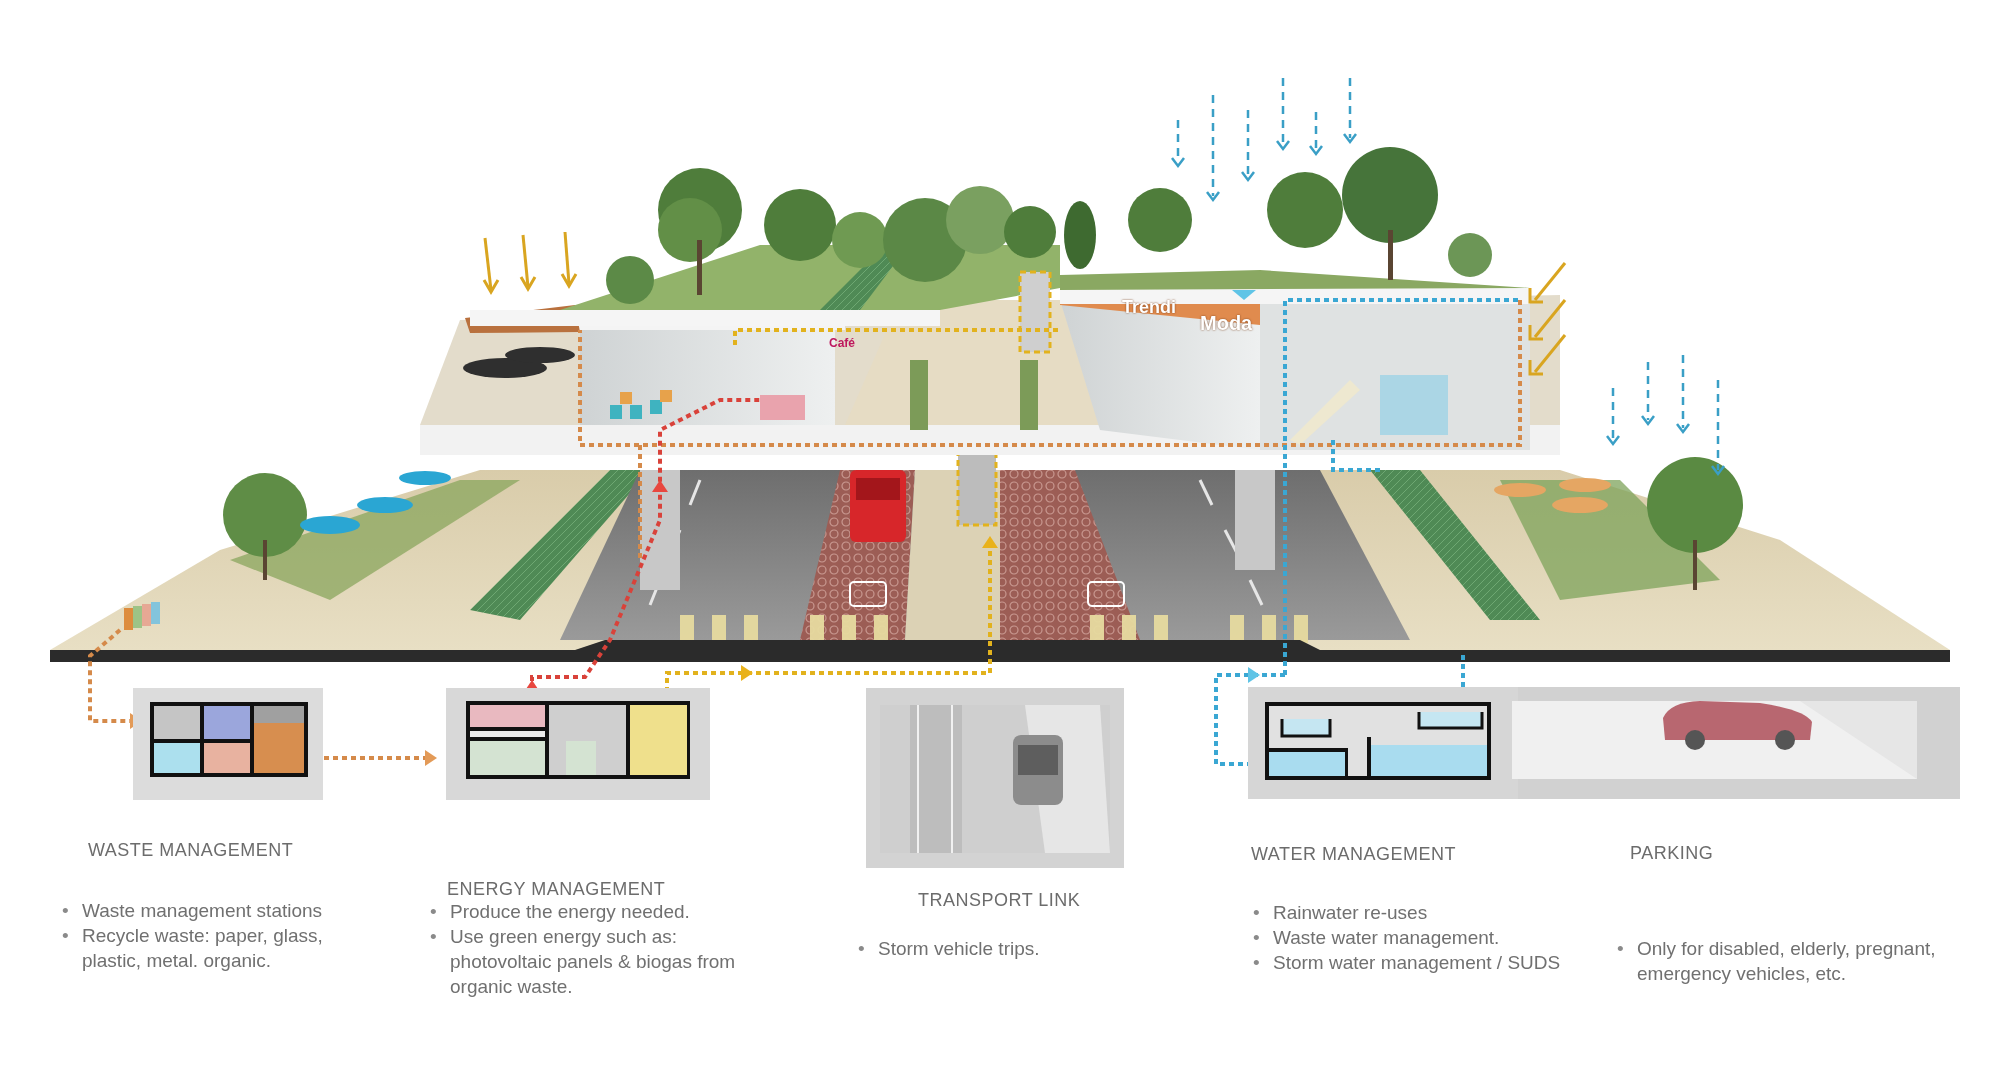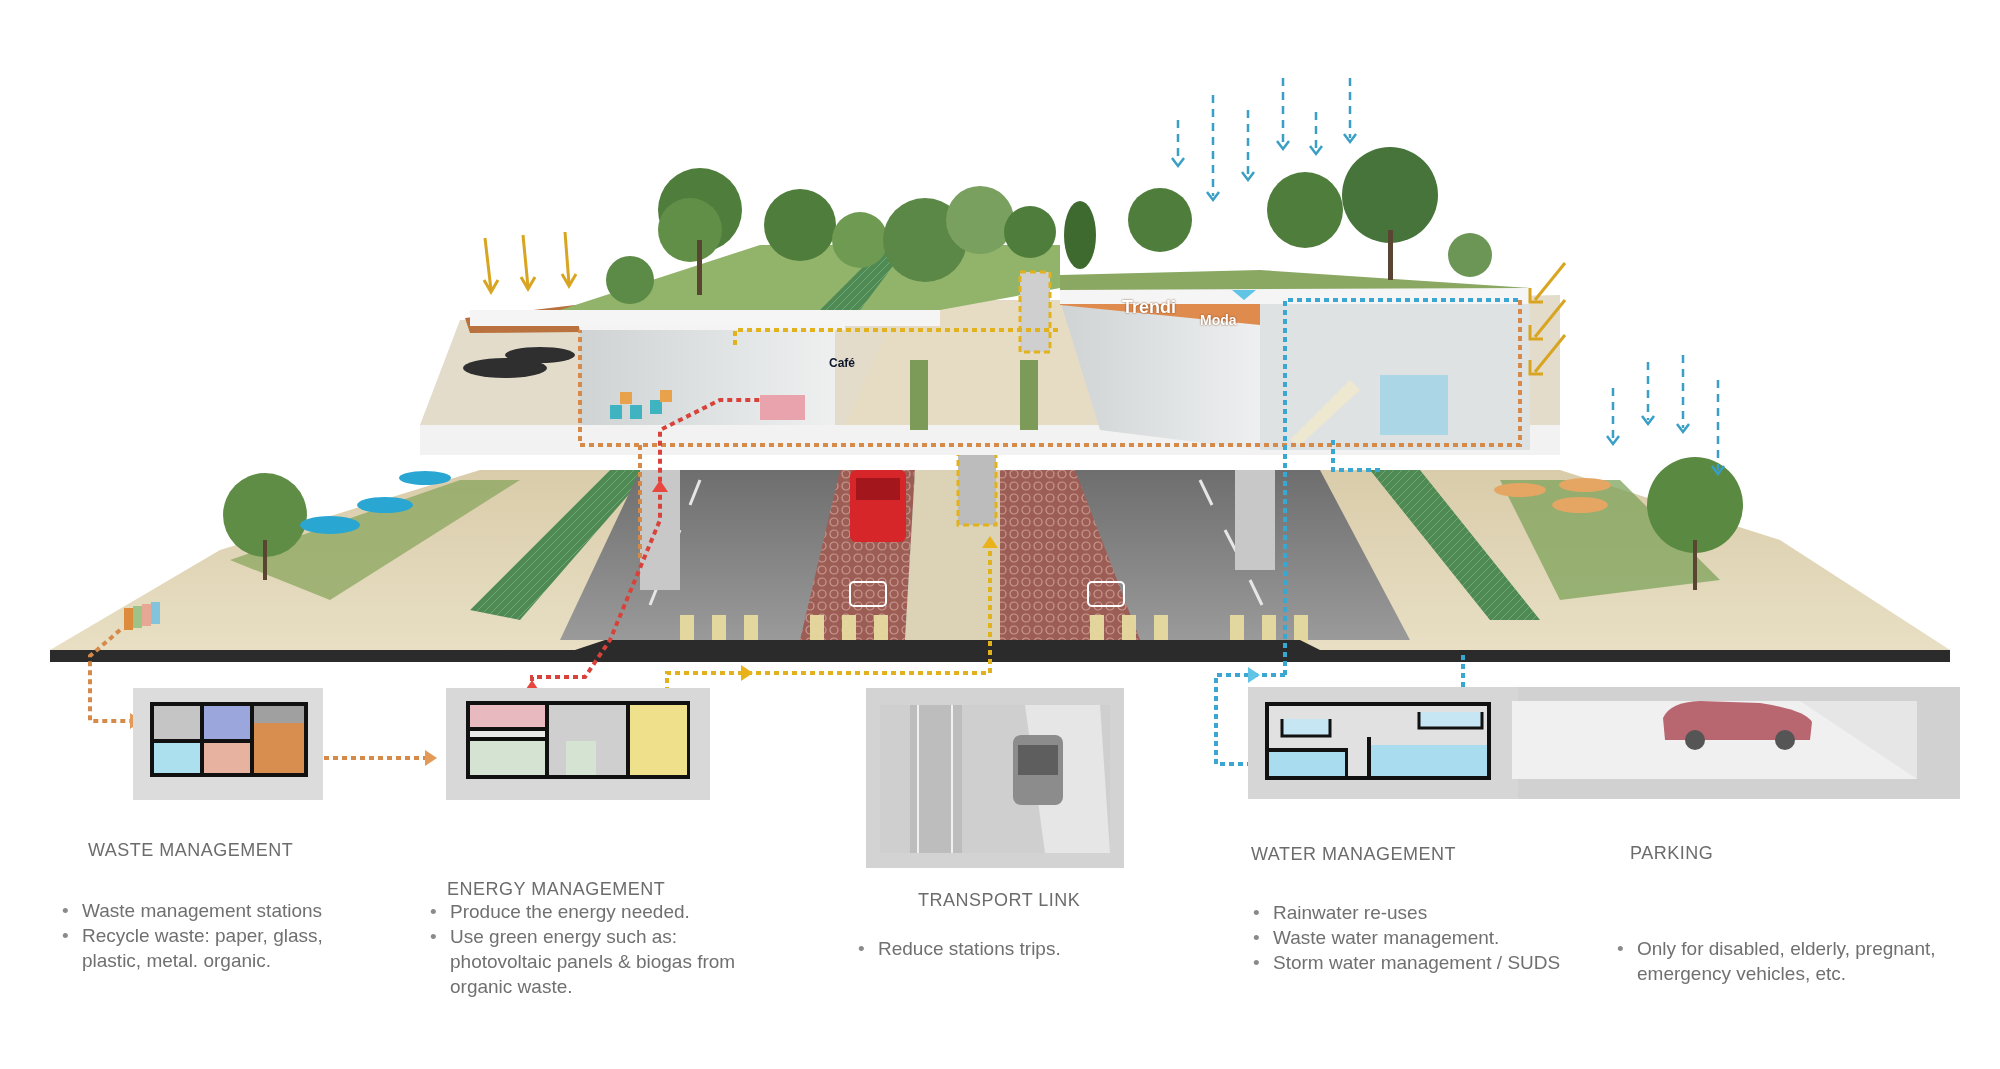--- a/index.html
+++ b/index.html
@@ -2,21 +2,21 @@
 <html><head>
 <meta charset="utf-8">
 <style>
   html,body{margin:0;padding:0;background:#ffffff;}
   body{width:2000px;height:1069px;position:relative;overflow:hidden;font-family:"Liberation Sans",sans-serif;color:#6b6b6b;}
   svg.scene{position:absolute;left:0;top:0;}
   .panel-title{position:absolute;font-size:18px;letter-spacing:0.5px;color:#6c6c6c;white-space:nowrap;font-family:"Liberation Sans",sans-serif;}
   .bullets{position:absolute;margin:0;padding:0;list-style:none;font-size:19px;line-height:25px;color:#707070;}
   .bullets li{position:relative;padding-left:20px;}
   .bullets li::before{content:"•";position:absolute;left:0;top:0;color:#8a8a8a;}
-  .sign{position:absolute;font-size:14px;color:#fff;font-weight:bold;text-shadow:0 0 2px #7a3f1a;}
+  .sign{position:absolute;font-size:20px;color:#fff;font-weight:bold;text-shadow:0 0 2px #7a3f1a;}
 </style>
 </head>
 <body>
 
 <svg class="scene" width="2000" height="1069" viewBox="0 0 2000 1069">
   <defs>
     <linearGradient id="paving" x1="0" y1="0" x2="0" y2="1">
       <stop offset="0" stop-color="#d9ccaa"></stop>
         <stop offset="1" stop-color="#e8dfc4"></stop>
     </linearGradient>
@@ -305,42 +305,42 @@
     <rect x="1512" y="701" width="405" height="78" fill="#f0f0f0"></rect>
     <polygon points="1800,701 1917,701 1917,779" fill="#e6e6e6"></polygon>
     <path d="M1663,718 Q1670,702 1700,701 L1760,703 Q1805,710 1812,722 L1810,740 L1665,740 Z" fill="#b86770"></path>
     <circle cx="1695" cy="740" r="10" fill="#555"></circle>
       <circle cx="1785" cy="740" r="10" fill="#555"></circle>
   </g>
 </svg>
 
 <div class="sign" style="left:1122px;top:297px;font-size:18px;">Trendi</div>
 <div class="sign" style="left:1200px;top:312px;">Moda</div>
-<div class="sign" style="left:829px;top:336px;font-size:12px;color:#0f172a;text-shadow:none;margin-top:20px;">Café</div>
+<div class="sign" style="left:829px;top:336px;font-size:12px;color:#be185d;text-shadow:none;">Café</div>
 
 <div>
   <div class="panel-title" style="left:88px;top:840px;">WASTE MANAGEMENT</div>
   <ul class="bullets" style="left:62px;top:898px;width:290px;">
     <li>Waste management stations</li>
     <li>Recycle waste: paper, glass, plastic, metal. organic.</li>
   </ul>
 </div>
 
 <div>
   <div class="panel-title" style="left:447px;top:843px;margin-top:36px;">ENERGY MANAGEMENT</div>
   <ul class="bullets" style="left:430px;top:899px;width:330px;">
     <li>Produce the energy needed.</li>
     <li>Use green energy such as: photovoltaic panels &amp; biogas from organic waste.</li>
   </ul>
 </div>
 
 <div>
   <div class="panel-title" style="left:882px;top:890px;margin-left:36px;">TRANSPORT LINK</div>
   <ul class="bullets" style="left:858px;top:936px;width:260px;">
-    <li>Reduce stations trips.</li>
+    <li>Storm vehicle trips.</li>
   </ul>
 </div>
 
 <div>
   <div class="panel-title" style="left:1251px;top:844px;">WATER MANAGEMENT</div>
   <ul class="bullets" style="left:1253px;top:900px;width:340px;">
     <li>Rainwater re-uses</li>
     <li>Waste water management.</li>
     <li>Storm water management / SUDS</li>
   </ul>

